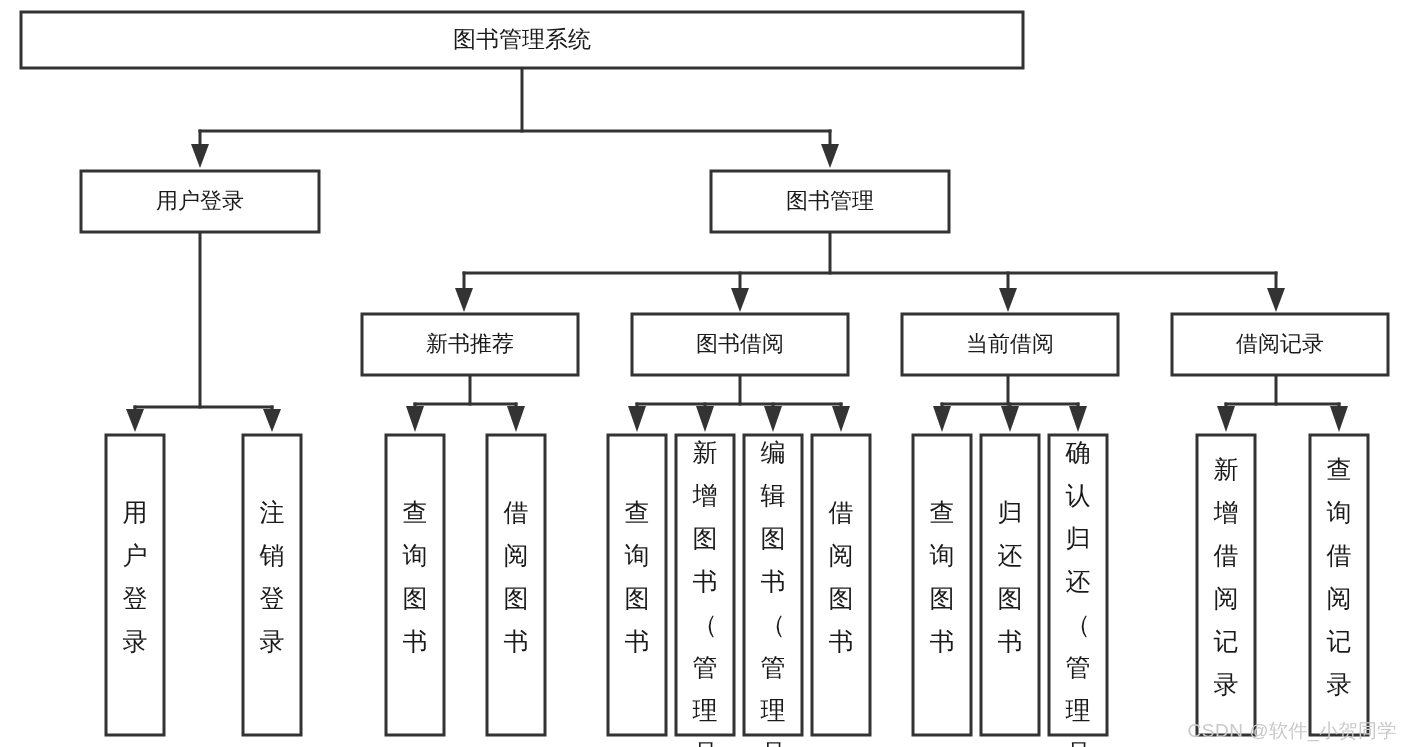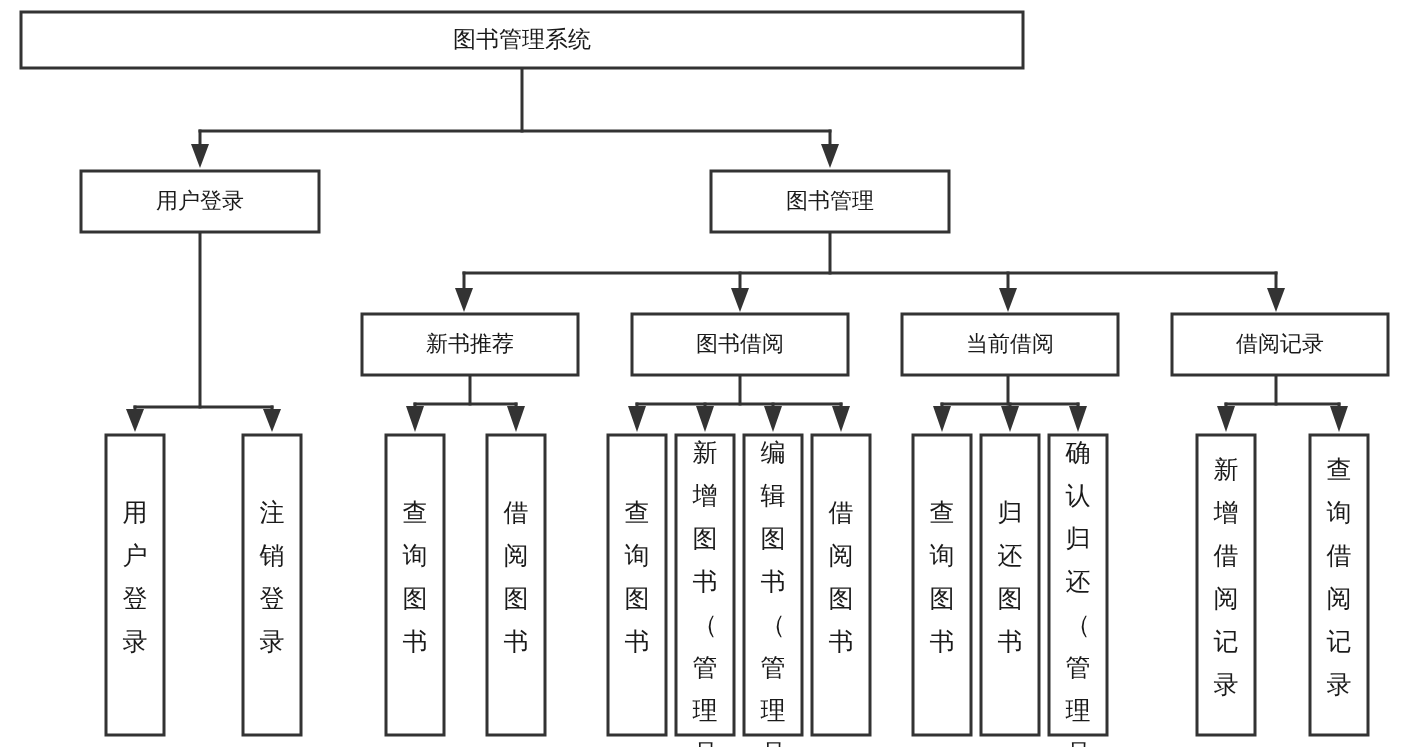--- a/index.html
+++ b/index.html
@@ -217,13 +217,14 @@
           <text class="vtext" x="1226"><tspan x="1226" y="477.5">新</tspan><tspan x="1226" y="520.5">增</tspan><tspan x="1226" y="563.5">借</tspan><tspan x="1226" y="606.5">阅</tspan><tspan x="1226" y="649.5">记</tspan><tspan x="1226" y="692.5">录</tspan></text>
         </g>
         <g>
           <rect class="node-rect" x="1310" y="435" width="58" height="300"></rect>
           <text class="vtext" x="1339"><tspan x="1339" y="477.5">查</tspan><tspan x="1339" y="520.5">询</tspan><tspan x="1339" y="563.5">借</tspan><tspan x="1339" y="606.5">阅</tspan><tspan x="1339" y="649.5">记</tspan><tspan x="1339" y="692.5">录</tspan></text>
         </g>
       </g>
 
   </svg>
 
+  <div class="watermark">CSDN @软件_小贺同学</div>
 </div>
 
 </body></html>

